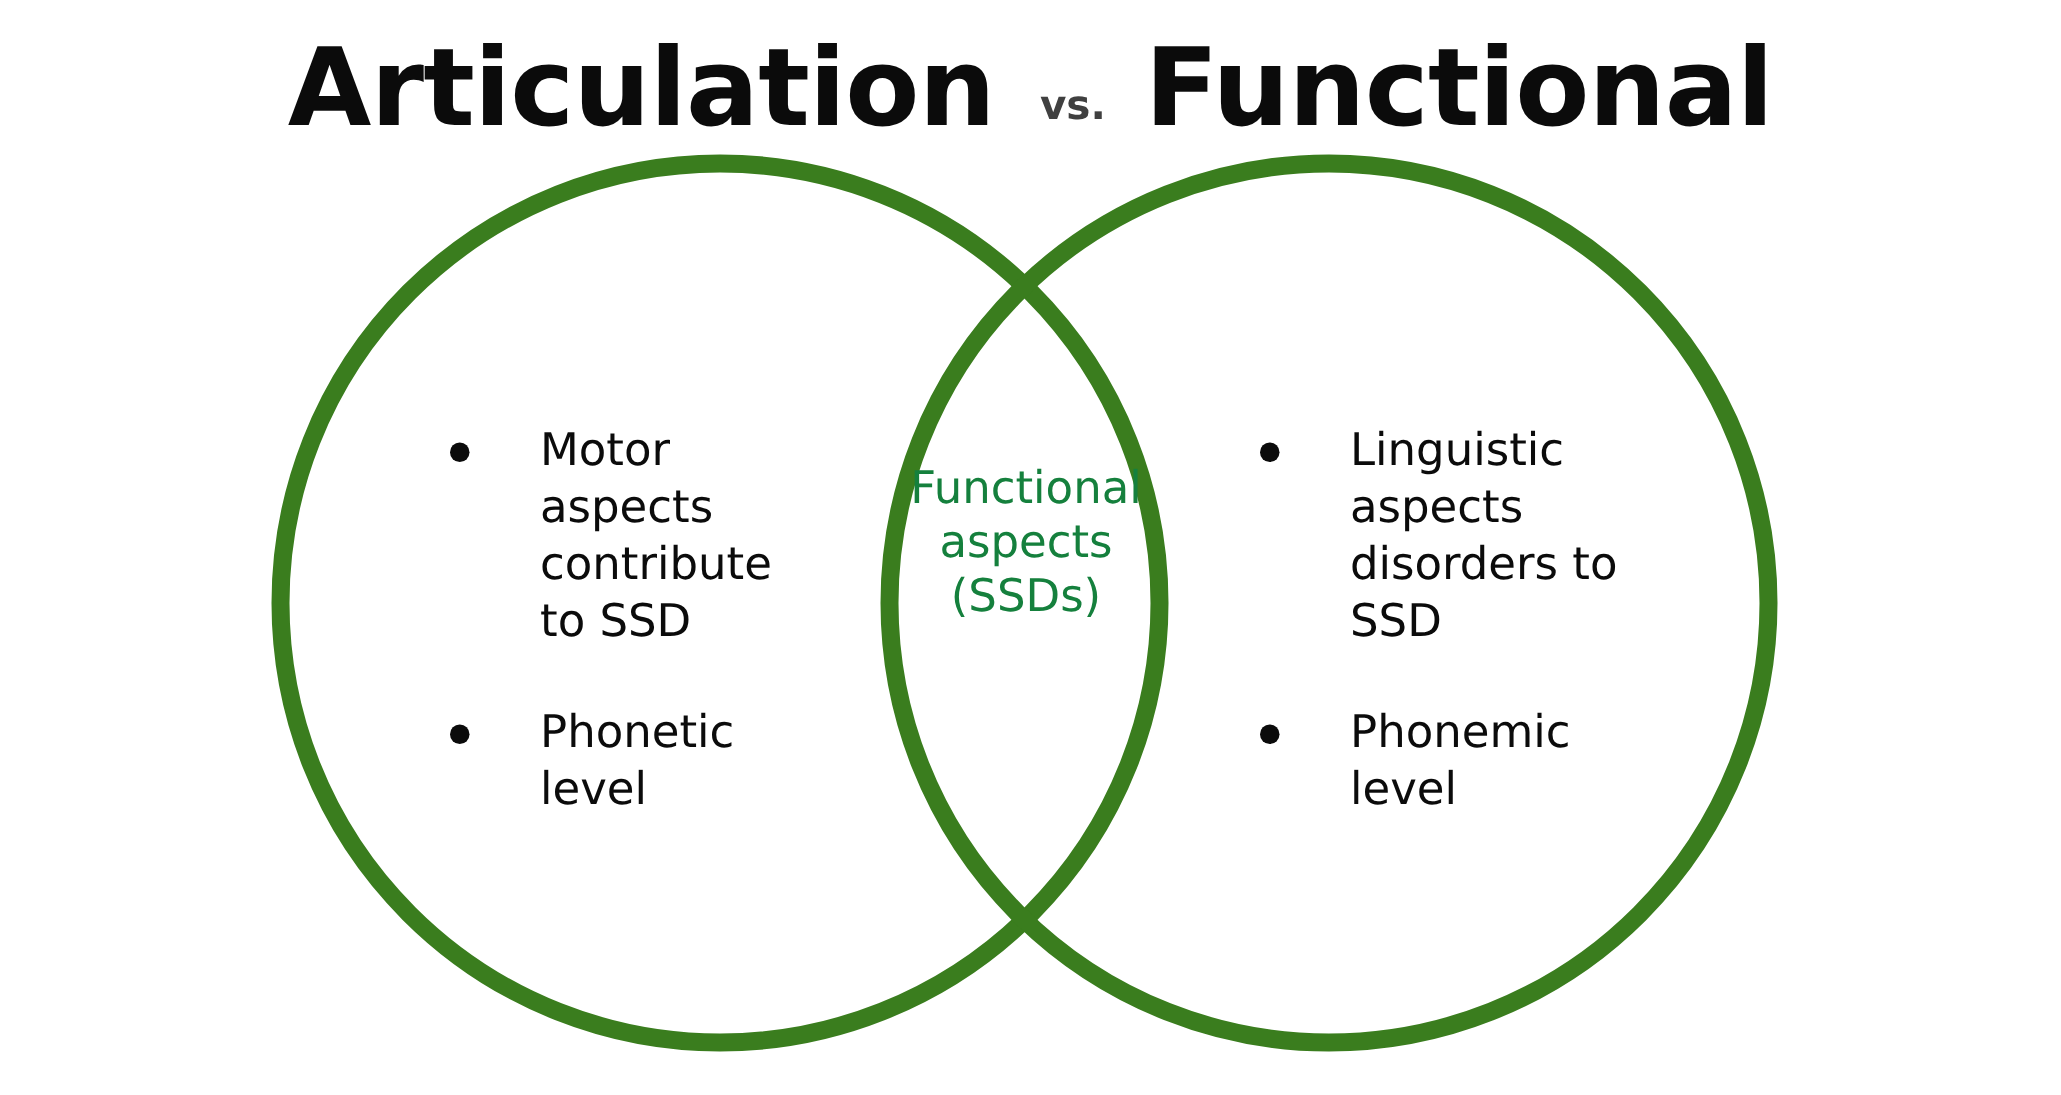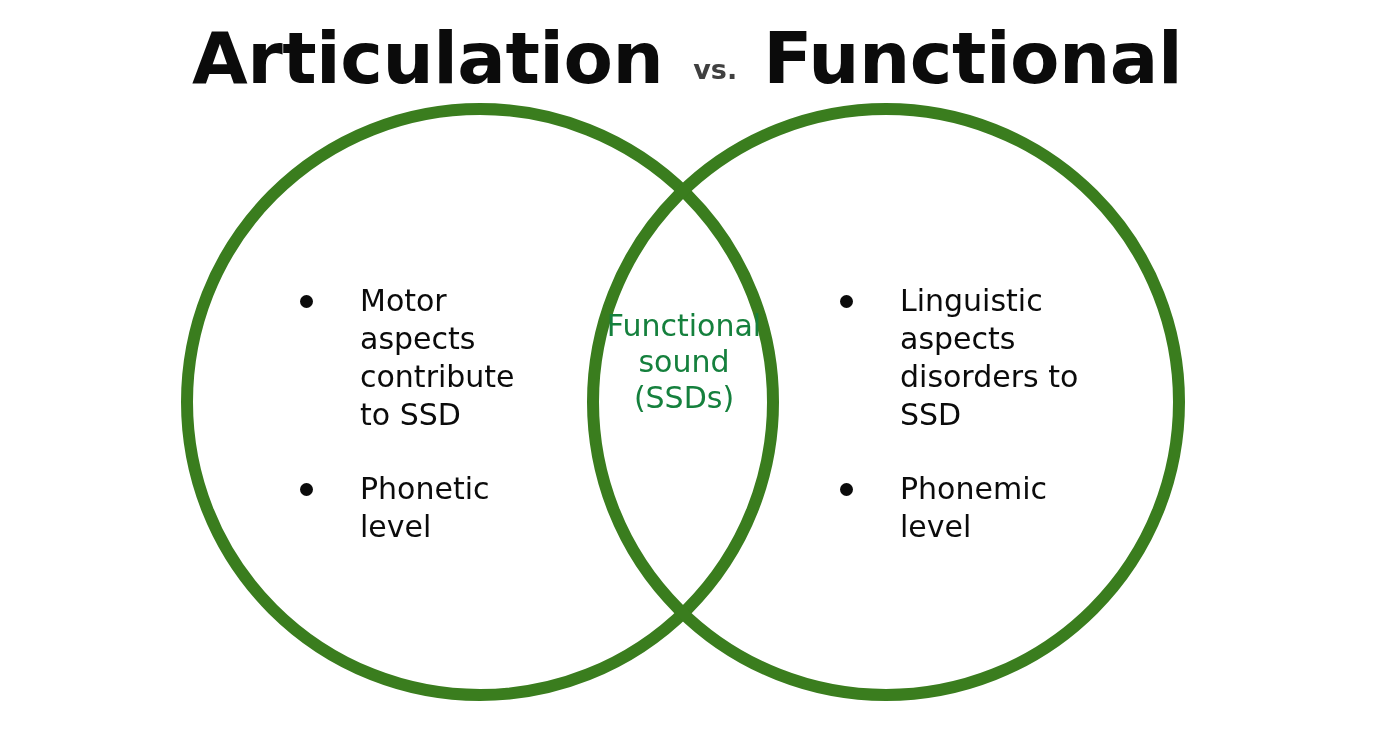--- a/index.html
+++ b/index.html
@@ -117,21 +117,21 @@
       <span class="bullet-text">Motor aspects contribute to SSD</span>
     </div>
     <div class="bullet-item">
       <span class="bullet-dot"></span>
       <span class="bullet-text">Phonetic level</span>
     </div>
   </div>
 
   <div class="center-text">
     <div>Functional</div>
-    <div>sound</div>
+    <div>aspects</div>
     <div>(SSDs)</div>
   </div>
 
   <div class="side-list right">
     <div class="bullet-item">
       <span class="bullet-dot"></span>
       <span class="bullet-text">Linguistic aspects disorders to SSD</span>
     </div>
     <div class="bullet-item">
       <span class="bullet-dot"></span>

